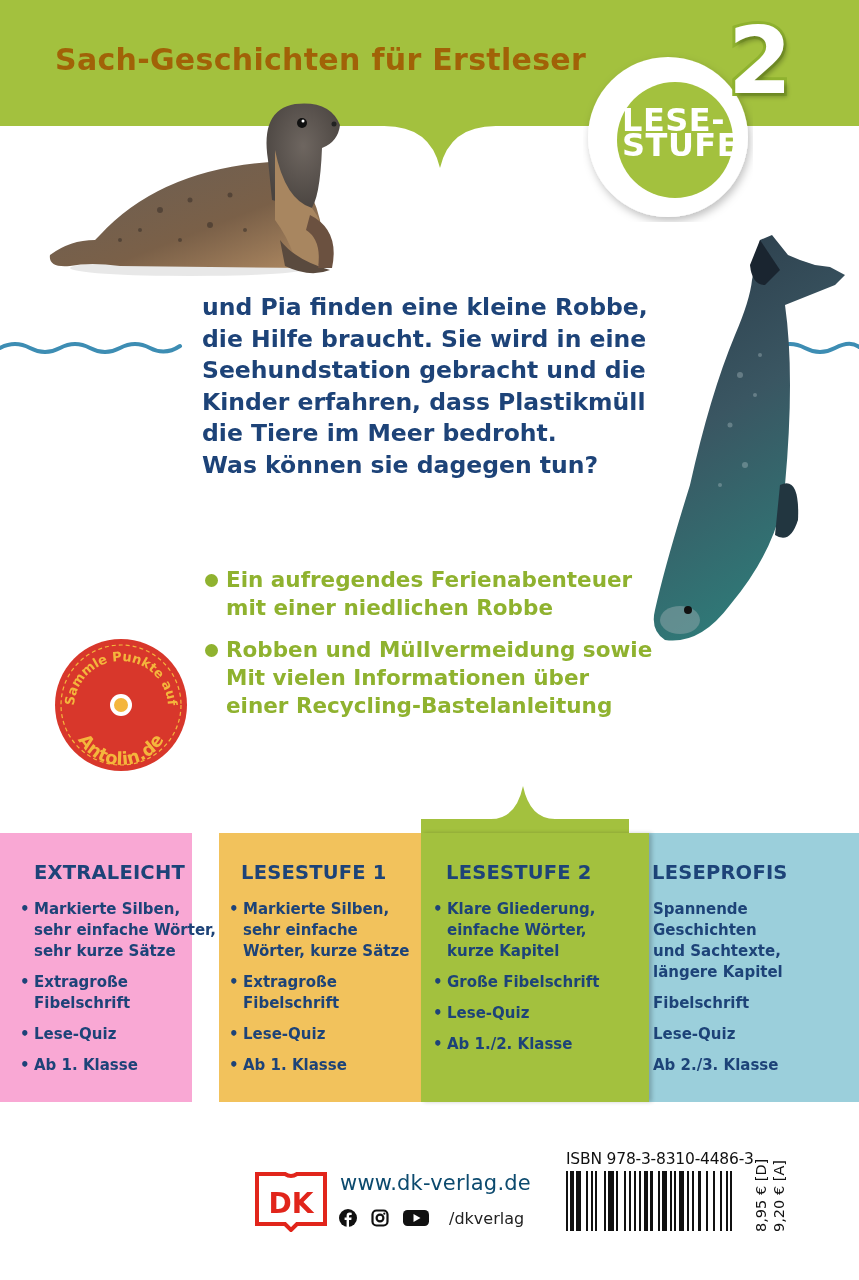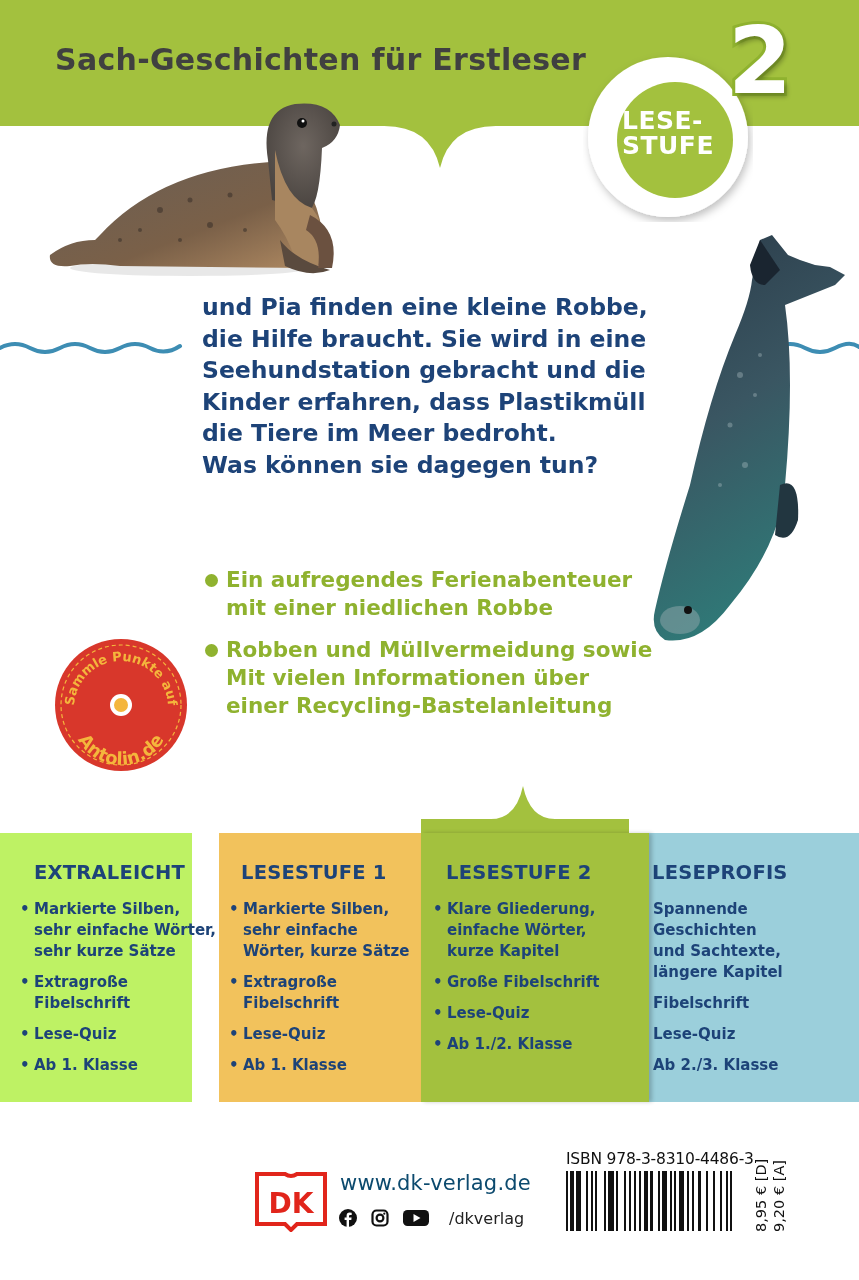--- a/index.html
+++ b/index.html
@@ -7,28 +7,28 @@
     width: 859px; height: 1280px; position: relative; overflow: hidden;
     background: #ffffff;
     font-family: "DejaVu Sans", sans-serif;
   }
   .abs { position: absolute; }
 
   
   .header-band { left: 0; top: 0; width: 859px; height: 126px; background: #a3c13e; }
   .header-notch { left: 380px; top: 110px; width: 120px; height: 60px; }
   .series-title {
-    left: 55px; top: 42px; color: #404040; font-size: 30px; font-weight: bold;
+    left: 55px; top: 42px; color: #a16207; font-size: 30px; font-weight: bold;
     letter-spacing: 0.3px; white-space: nowrap;
   }
 
   
   .badge { left: 583px; top: 52px; width: 170px; height: 170px; }
   .badge-text {
-    left: 622px; top: 108px; color: #ffffff; font-weight: bold; font-size: 25px;
+    left: 622px; top: 108px; color: #ffffff; font-weight: bold; font-size: 32px;
     line-height: 25px; letter-spacing: 0.5px;
   }
   .badge-number {
     left: 728px; top: 12px; color: #ffffff; font-weight: bold; font-size: 92px; line-height: 100px;
     -webkit-text-stroke: 6px #8fb22f; paint-order: stroke fill;
     text-shadow: 3px 4px 4px rgba(0,0,0,0.25);
   }
 
   
   .seal-lying { left: 40px; top: 90px; width: 320px; height: 200px; }
@@ -50,21 +50,21 @@
   .bullet { position: relative; padding-left: 23px; margin-bottom: 14px; }
   .bullet .dot { position: absolute; left: 2px; top: 8px; width: 13px; height: 13px; border-radius: 50%; background: #8fb22f; }
   .bullet div.line { white-space: nowrap; }
 
   
   .antolin { left: 52px; top: 636px; width: 138px; height: 138px; }
 
   
   .levels { left: 0; top: 833px; width: 859px; height: 269px; }
   .col { position: absolute; top: 0; height: 269px; box-sizing: border-box; color: #1d4378; }
-  .col-0 { left: 0; width: 192px; background: #bef264; }
+  .col-0 { left: 0; width: 192px; background: #f9a8d4; }
   .col-1 { left: 219px; width: 202px; background: #f2c25c; }
   .col-2 { left: 421px; width: 228px; background: #a3c13e; box-shadow: 3px 0 4px rgba(0,0,0,0.2); z-index: 2; }
   .col-3 { left: 629px; width: 230px; background: #9bcfdb; }
   .green-tab { left: 421px; top: 784px; width: 208px; height: 52px; z-index: 2; }
   .col-title { position: absolute; top: 28px; font-size: 19.5px; font-weight: bold; letter-spacing: 0.2px; white-space: nowrap; }
   .col-list { position: absolute; top: 66px; font-size: 15px; font-weight: bold; line-height: 21px; }
   .col-item { position: relative; padding-left: 14px; margin-bottom: 10px; }
   .col-item::before { content: "•"; position: absolute; left: 0; top: 0; }
   .col-item div { white-space: nowrap; }
 

